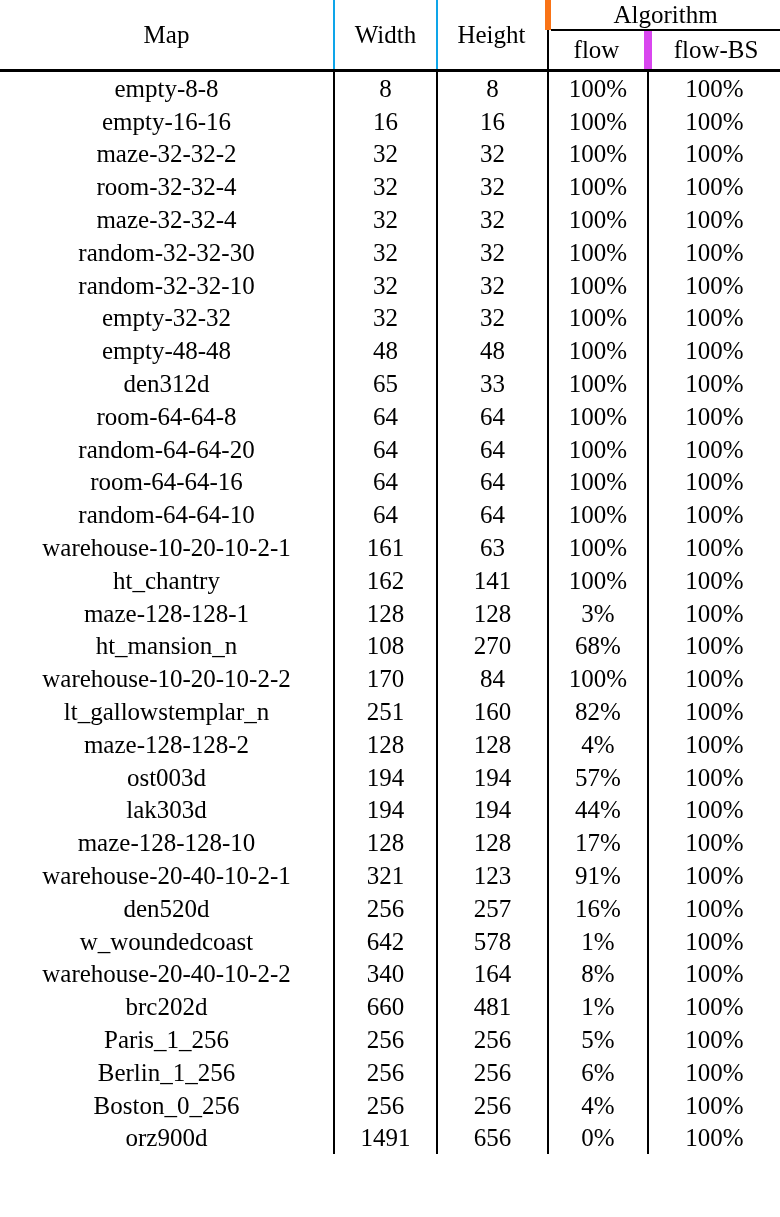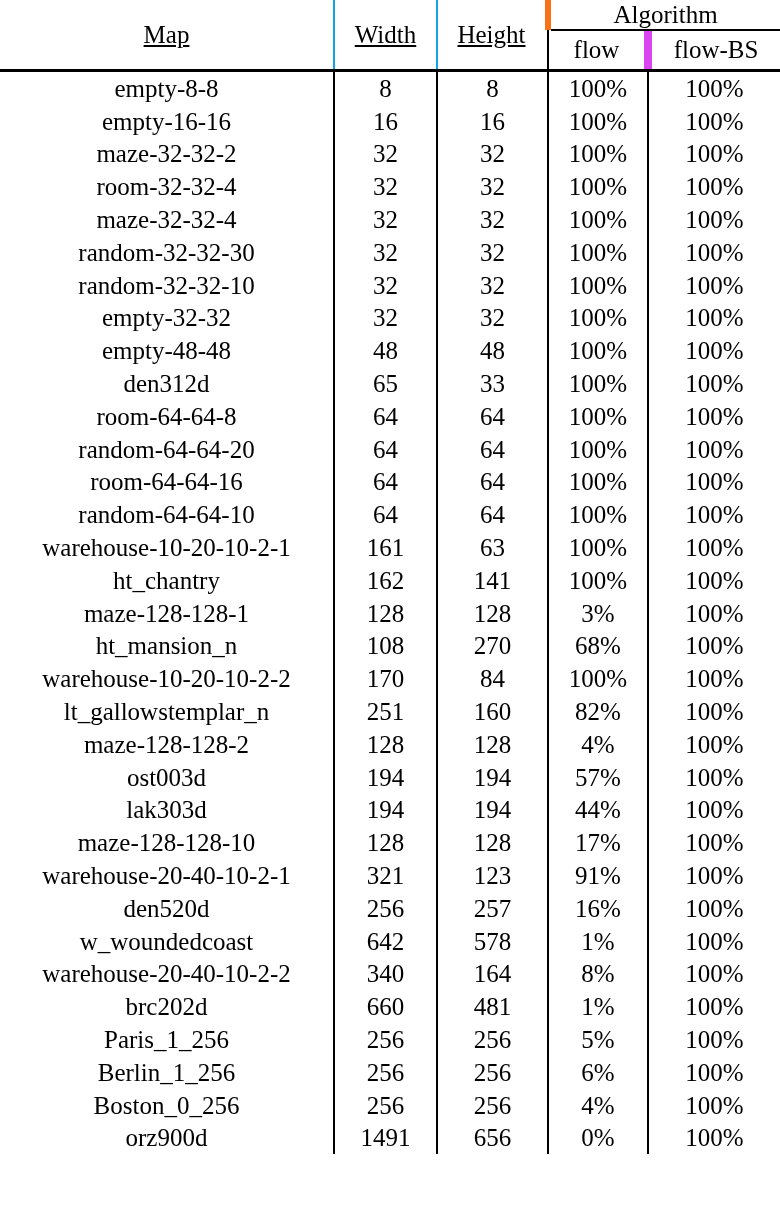--- a/index.html
+++ b/index.html
@@ -41,21 +41,20 @@
   col.c-width  { width: 103px; }
   col.c-height { width: 111px; }
   col.c-flow   { width: 100px; }
   col.c-flowbs { width: 132px; }
 
   
   thead th { height: 69px; }
   th.h-map, th.h-width, th.h-height {
     height: 69px;
     vertical-align: middle;
-    text-decoration: underline;
   }
   th.h-width, th.h-height { border-left: 2px solid #0ea5e9; }
   th.h-algo {
     border-left: 6px solid #f97316;
     height: 27px;
     vertical-align: middle;
     position: relative;
   }
   th.h-algo .algo-rule {
     position: absolute;

